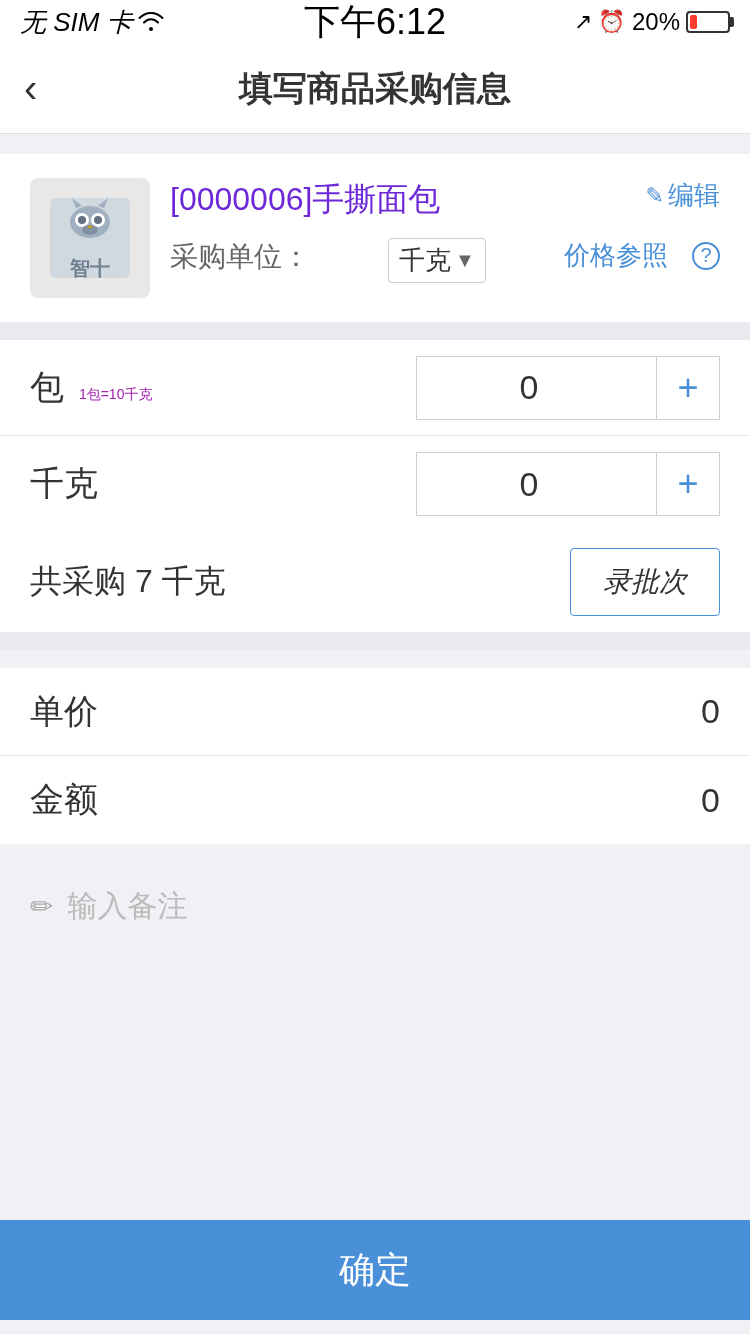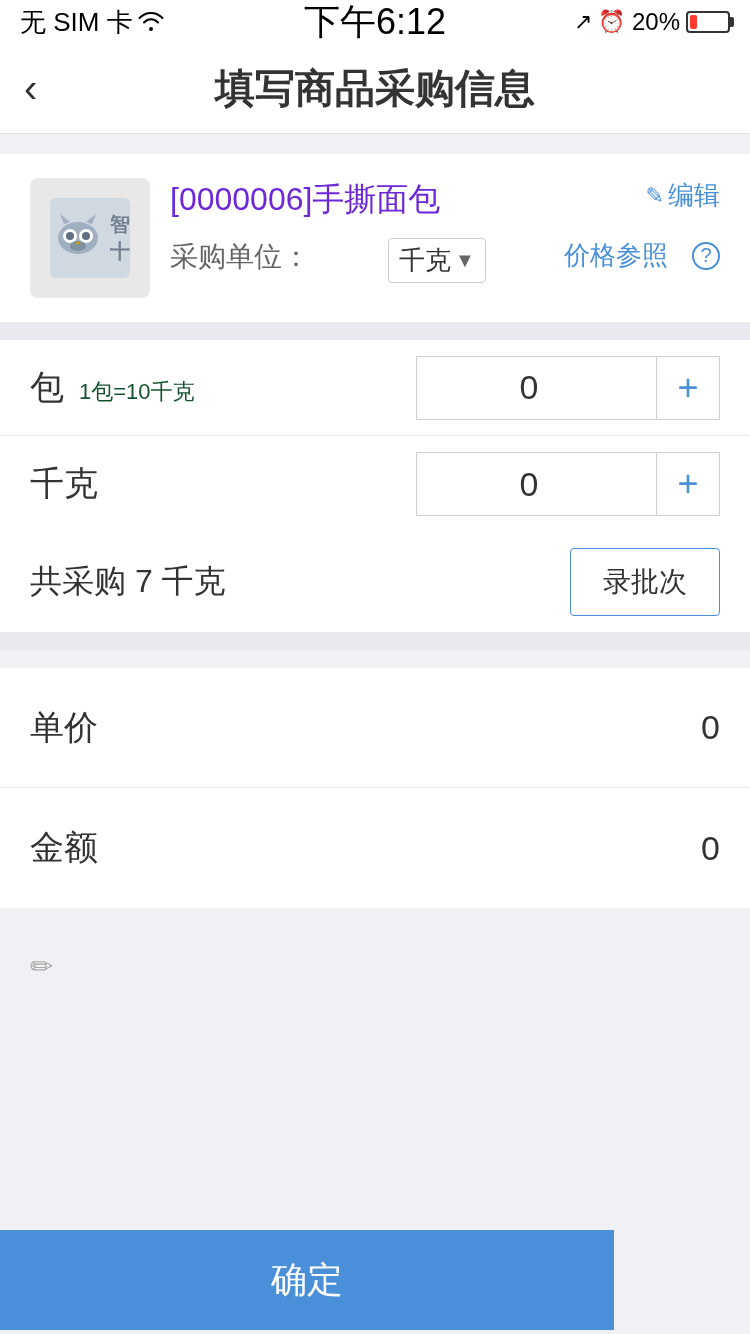--- a/index.html
+++ b/index.html
@@ -23,20 +23,21 @@
       align-items: center;
       justify-content: space-between;
       padding: 0 20px;
       font-size: 26px;
       color: #000;
     }
     .status-bar-left {
       display: flex;
       align-items: center;
       gap: 4px;
+      font-style: italic;
     }
     .status-bar-center {
       font-size: 36px;
       font-weight: 500;
       position: absolute;
       left: 50%;
       transform: translateX(-50%);
     }
     .status-bar-right {
       display: flex;
@@ -87,21 +88,21 @@
       position: relative;
     }
     .nav-back {
       position: absolute;
       left: 24px;
       font-size: 40px;
       color: #333;
       cursor: pointer;
     }
     .nav-title {
-      font-size: 40px;
+      font-size: 34px;
       font-weight: 600;
       color: #333;
     }
 
     
     .product-card {
       background: #fff;
       margin-top: 20px;
       padding: 24px 30px;
       display: flex;
@@ -118,21 +119,21 @@
       justify-content: center;
       flex-shrink: 0;
       overflow: hidden;
     }
     .product-image-inner {
       width: 80px;
       height: 80px;
       background: #d0d8e0;
       border-radius: 6px;
       display: flex;
-      flex-direction: row;
+      flex-direction: column;
       align-items: center;
       justify-content: center;
       gap: 4px;
     }
     .product-image-owl {
       font-size: 36px;
       color: #708090;
     }
     .product-image-text {
       font-size: 20px;
@@ -230,22 +231,22 @@
     }
     .input-row:last-child {
       border-bottom: none;
     }
     .input-label {
       font-size: 34px;
       color: #333;
       font-weight: 400;
     }
     .input-sub-label {
-      font-size: 22px;
-      color: #14532d;
+      font-size: 14px;
+      color: #a21caf;
       margin-left: 6px;
     }
     .input-right {
       display: flex;
       align-items: center;
       gap: 0;
     }
     .number-input {
       width: 240px;
       height: 64px;
@@ -285,33 +286,34 @@
       color: #333;
     }
     .batch-btn {
       border: 1px solid #4a90d9;
       color: #333;
       background: #fff;
       padding: 14px 32px;
       font-size: 28px;
       border-radius: 4px;
       cursor: pointer;
+      font-style: italic;
     }
 
     
     .price-section {
       background: #fff;
       margin-top: 18px;
     }
     .price-row {
       display: flex;
       align-items: center;
       justify-content: space-between;
       padding: 0 30px;
-      height: 120px;
+      height: 88px;
       border-bottom: 1px solid #e8e8e8;
     }
     .price-row:last-child {
       border-bottom: none;
       justify-content: space-between;
     }
     .price-label {
       font-size: 34px;
       color: #333;
     }
@@ -342,23 +344,23 @@
     
     .content-area {
       flex: 1;
       background: #f0f0f5;
       min-height: 300px;
     }
 
     
     .confirm-btn {
       position: fixed;
-      bottom: 4px;
+      bottom: 14px;
       left: 0;
-      width: 614px;
+      width: 750px;
       height: 100px;
       background: #4a90d9;
       color: #fff;
       font-size: 36px;
       font-weight: 500;
       border: none;
       cursor: pointer;
       display: flex;
       align-items: center;
       justify-content: center;
@@ -476,19 +478,20 @@
     <span class="price-value">0</span>
   </div>
   <div class="price-row">
     <span class="price-label">金额</span>
     <span class="price-value">0</span>
   </div>
 </div>
 
 <div class="notes-section">
   <span class="notes-icon">✏</span>
+  <span class="notes-placeholder">输入备注</span>
 </div>
 
 <div class="content-area" style="height: 280px;"></div>
 
 <button class="confirm-btn">
   <span>确定</span>
 </button>
 
 </body></html>

